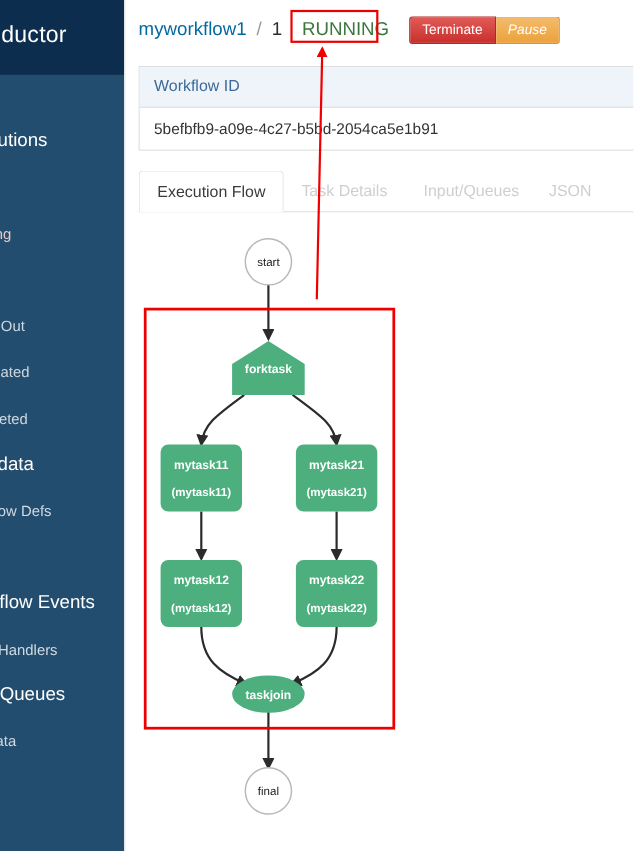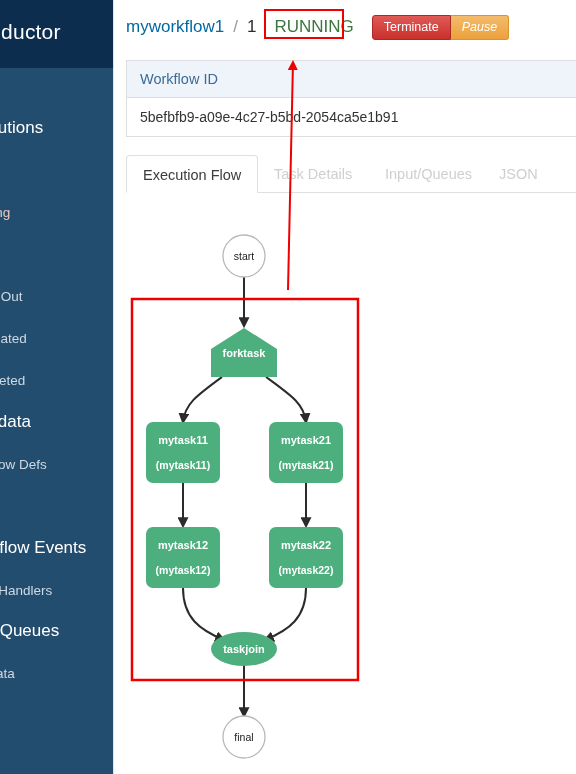--- a/index.html
+++ b/index.html
@@ -198,21 +198,21 @@
 
     <div id="tabs">
       <div class="tab active" style="left:0px">Execution Flow</div>
       <div class="tab" style="left:132px">Task Details</div>
       <div class="tab" style="left:243px">Input/Queues</div>
       <div class="tab" style="left:357px">JSON</div>
     </div>
 
   </div>
 
-  <div style="position:absolute; left:0; top:18px; width:576px; height:546px; pointer-events:none;">
+  <div style="position:absolute; left:0; top:0; width:576px; height:546px; pointer-events:none;">
     <svg width="576" height="774" viewBox="0 0 576 774" xmlns="http://www.w3.org/2000/svg">
       <defs>
         <marker id="arrow" viewBox="0 0 10 10" refX="8" refY="5" markerWidth="5.5" markerHeight="5.5" orient="auto-start-reverse">
           <path d="M 0 0 L 10 5 L 0 10 z" fill="#2b2b2b"></path>
         </marker>
         <marker id="redarrow" viewBox="0 0 10 10" refX="8" refY="5" markerWidth="5" markerHeight="5" orient="auto-start-reverse">
           <path d="M 0 0 L 10 5 L 0 10 z" fill="#ee0000"></path>
         </marker>
       </defs>
 

